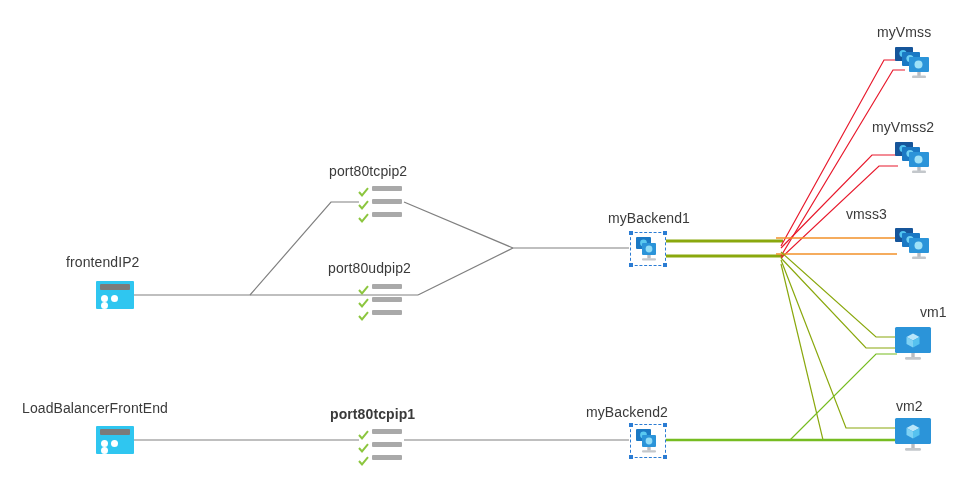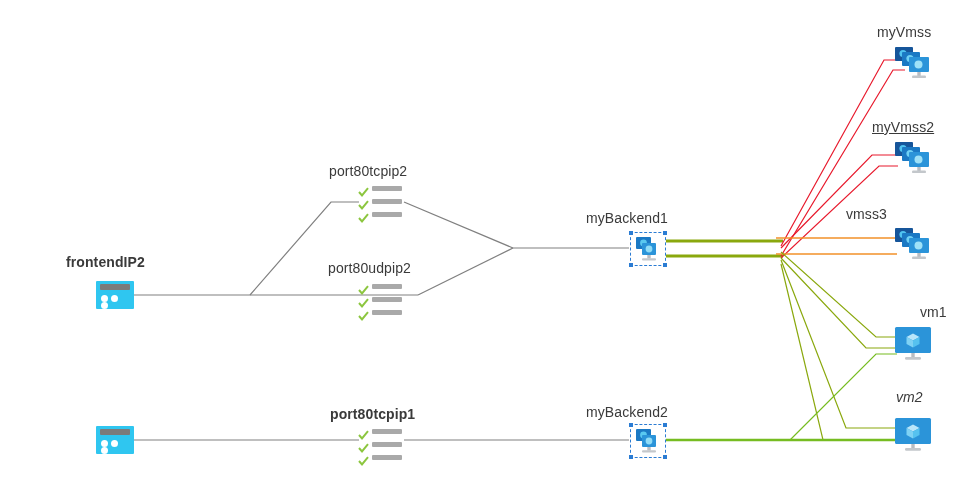--- a/index.html
+++ b/index.html
@@ -69,31 +69,32 @@
 
       <path d="M781,260 L846,428 L897,428" stroke="#8aa80d"></path>
       <path d="M781,264 L823,440 L897,440" stroke="#8aa80d"></path>
 
       <path d="M666,440 L790,440" stroke="#76bc21" stroke-width="2.4"></path>
       <path d="M790,440 L876,354 L897,354" stroke="#76bc21"></path>
       <path d="M790,440 L897,440" stroke="#76bc21" stroke-width="2.4"></path>
     </g>
   </svg>
 
-  <div class="label" style="left:66px;top:253px;font-weight:bold;">frontendIP2</div>
+  <div class="label" style="left:66px;top:253px;">frontendIP2</div>
+  <div class="label" style="left:22px;top:399px;">LoadBalancerFrontEnd</div>
   <div class="label" style="left:329px;top:162px;">port80tcpip2</div>
   <div class="label" style="left:328px;top:259px;text-align:center;">port80udpip2</div>
   <div class="label" style="left:330px;top:405px;font-weight:bold;">port80tcpip1</div>
-  <div class="label" style="left:586px;top:209px;">myBackend1</div>
+  <div class="label" style="left:608px;top:209px;">myBackend1</div>
   <div class="label" style="left:586px;top:403px;">myBackend2</div>
   <div class="label" style="left:877px;top:23px;">myVmss</div>
-  <div class="label" style="left:872px;top:118px;text-decoration:underline;">myVmss2</div>
+  <div class="label" style="left:872px;top:118px;">myVmss2</div>
   <div class="label" style="left:846px;top:205px;">vmss3</div>
   <div class="label" style="left:920px;top:303px;">vm1</div>
-  <div class="label" style="left:896px;top:388px;font-style:italic;">vm2</div>
+  <div class="label" style="left:896px;top:397px;">vm2</div>
 
   <div class="fip" style="left:96px;top:281px;">
     <div class="bar"></div>
     <div class="dots">
         <i></i>
         <i></i>
         <i></i>
       </div>
   </div>
   <div class="fip" style="left:96px;top:426px;">

